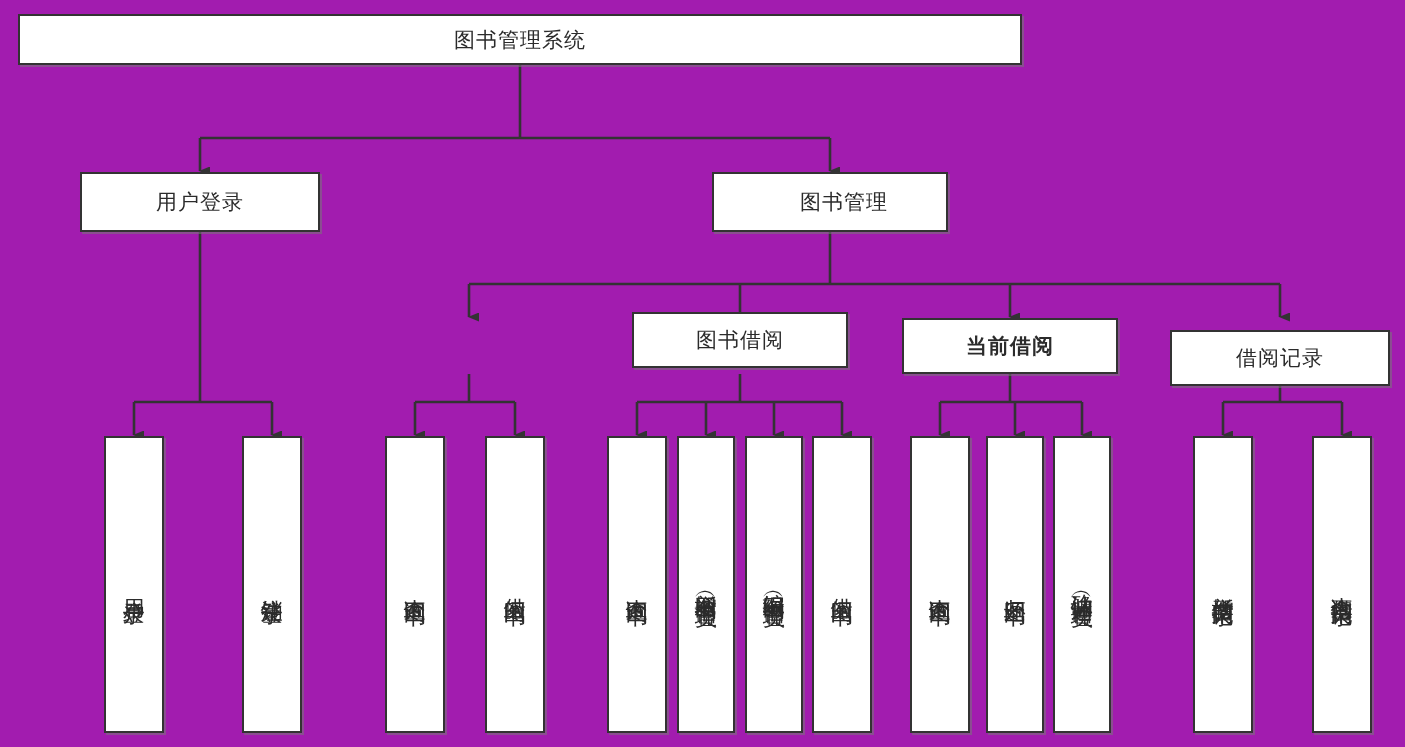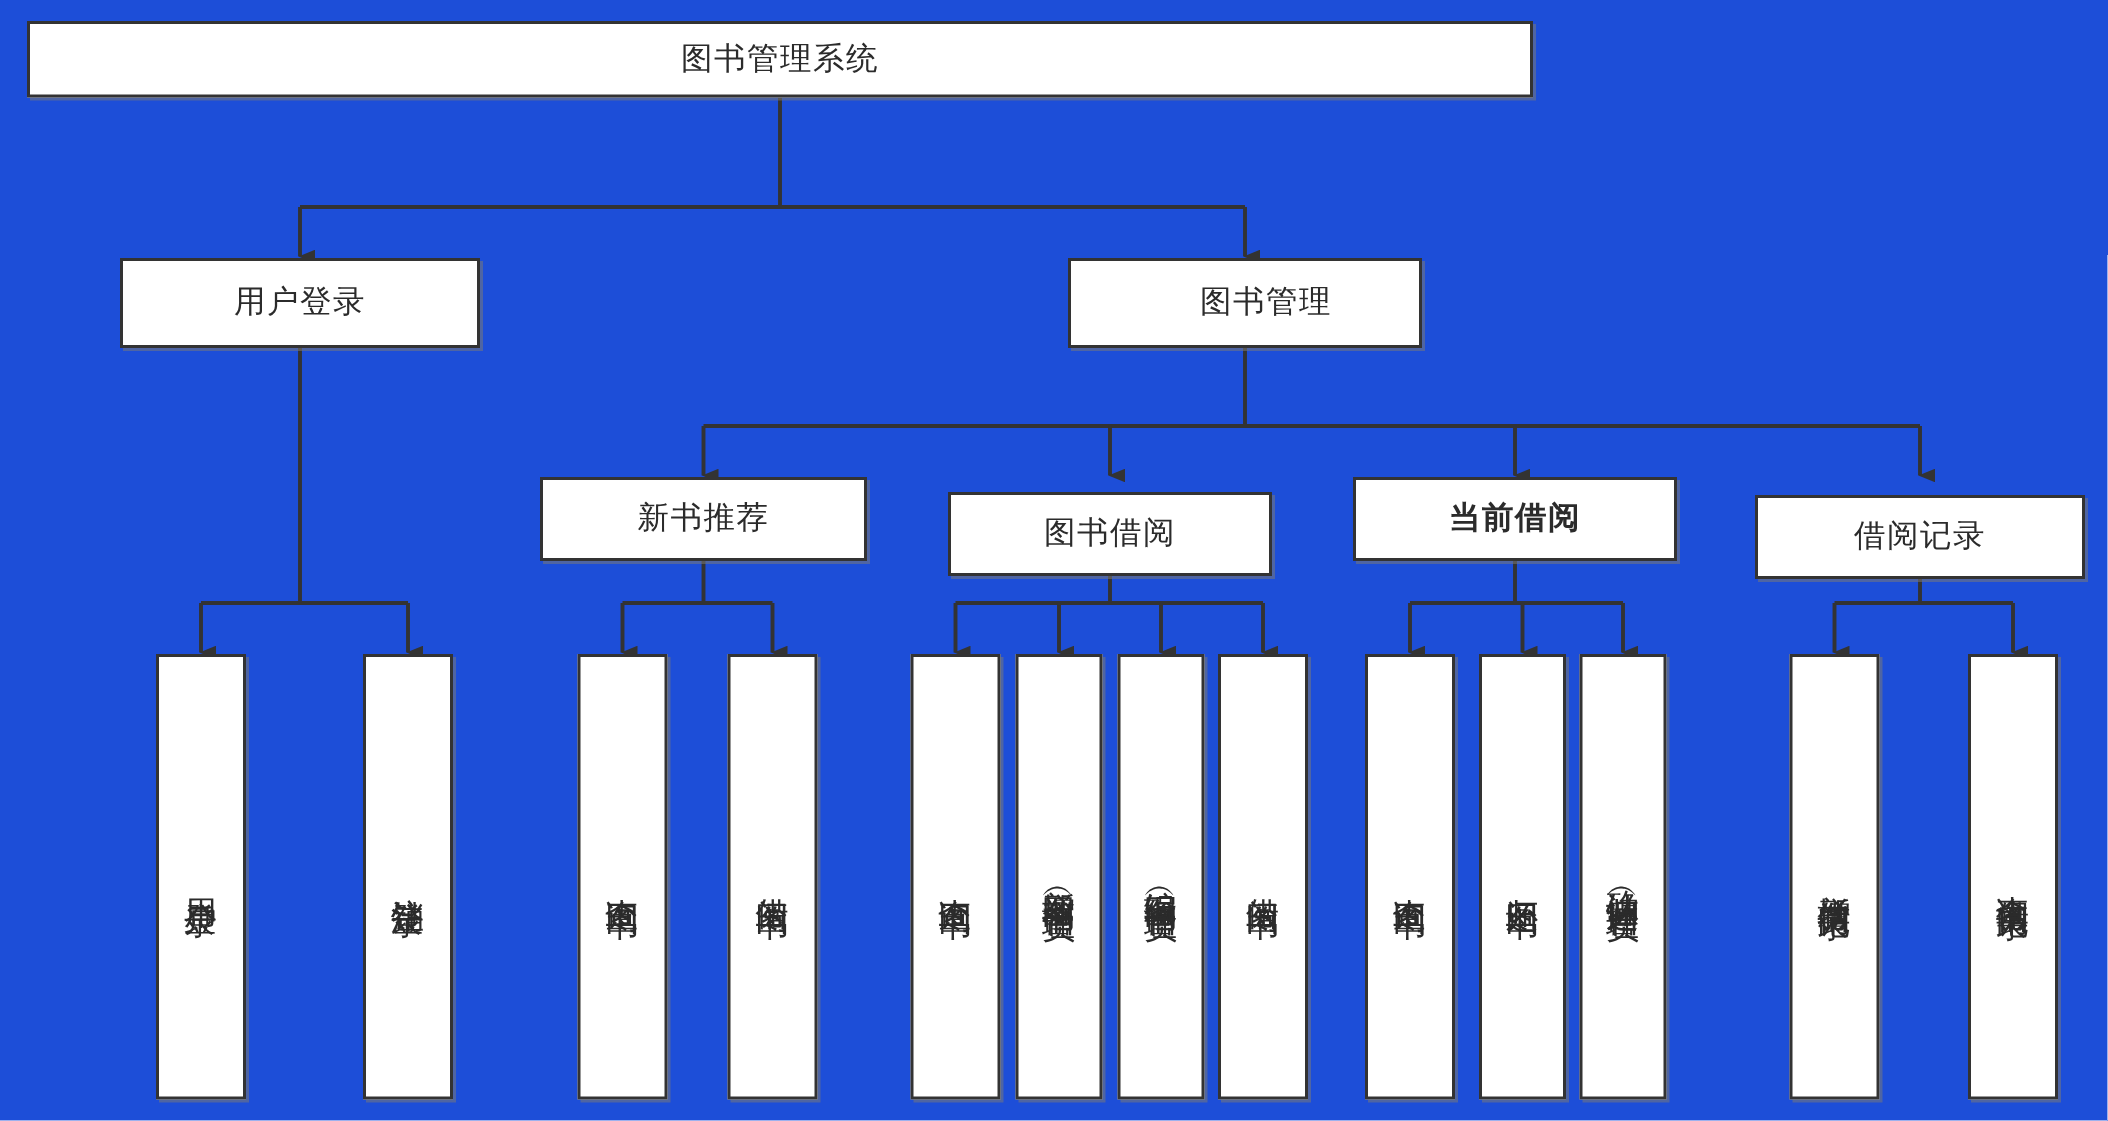--- a/index.html
+++ b/index.html
@@ -7,21 +7,21 @@
     padding: 0;
     background: #ffffff;
   }
   body {
     font-family: "Liberation Sans", "DejaVu Sans", sans-serif;
   }
   #canvas {
     position: relative;
     width: 1405px;
     height: 747px;
-    background: #1d4ed8;
+    background: #a21caf;
     overflow: hidden;
   }
   #edges {
     position: absolute;
     left: 0;
     top: 0;
     width: 1405px;
     height: 747px;
     pointer-events: none;
   }
@@ -126,24 +126,21 @@
     <span class="label">图书管理系统</span>
   </div>
 
   <div class="node horiz" style="left: 80px; top: 172px; width: 240px; height: 60px;">
     <span class="label">用户登录</span>
   </div>
   <div class="node horiz" style="left: 712px; top: 172px; width: 236px; height: 60px; padding-left: 28px;">
     <span class="label">图书管理</span>
   </div>
 
-  <div class="node horiz" style="left: 360px; top: 318px; width: 218px; height: 56px;">
-    <span class="label">新书推荐</span>
-  </div>
-  <div class="node horiz" style="left: 632px; top: 328px; width: 216px; height: 56px;">
+  <div class="node horiz" style="left: 632px; top: 312px; width: 216px; height: 56px;">
     <span class="label">图书借阅</span>
   </div>
   <div class="node horiz" style="left: 902px; top: 318px; width: 216px; height: 56px; font-weight: bold;">
     <span class="label">当前借阅</span>
   </div>
   <div class="node horiz" style="left: 1170px; top: 330px; width: 220px; height: 56px; align-items: center;">
     <span class="label">借阅记录</span>
   </div>
 
   <div class="node vert" style="left: 104px; top: 436px; width: 60px; height: 297px;">

